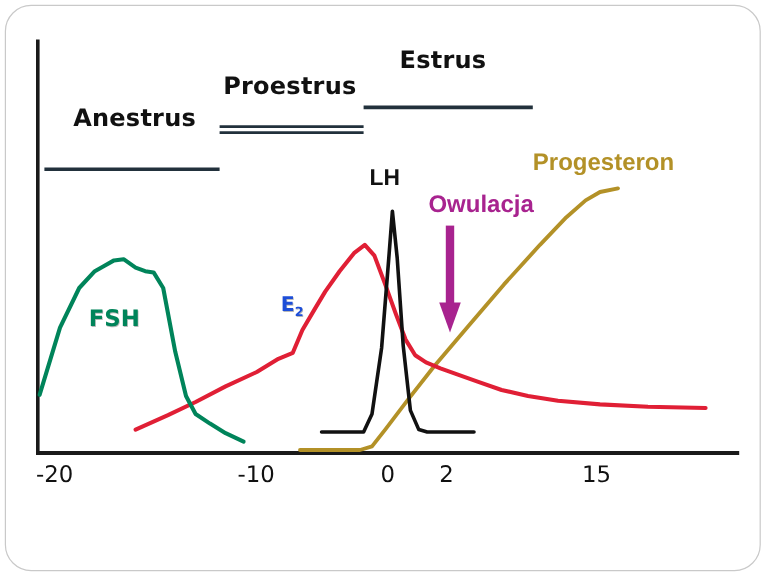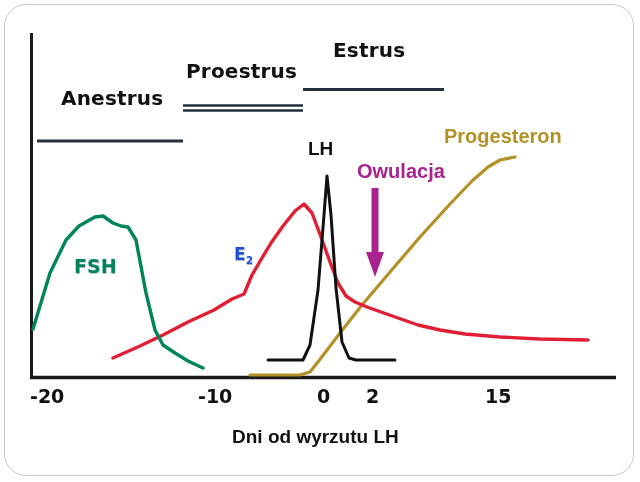--- a/index.html
+++ b/index.html
@@ -42,21 +42,21 @@
   
   .phase-label {
     font-family: "DejaVu Sans", sans-serif;
     font-weight: bold;
     font-size: 20px;
     color: #111111;
     letter-spacing: 0.2px;
   }
   .tick-label {
     font-family: "DejaVu Sans", sans-serif;
-    font-weight: bold;
+    font-weight: normal;
     font-size: 19px;
     color: #111111;
   }
   .axis-title {
     font-family: "Liberation Sans", sans-serif;
     font-weight: bold;
     font-size: 19px;
     color: #111111;
   }
   .curve-label {
@@ -136,14 +136,13 @@
   <div class="lbl curve-label" id="label-owulacja" style="left:357px; top:161px;">Owulacja</div>
 
   <div class="lbl curve-label" id="label-progesteron" style="left:444px; top:126px;">Progesteron</div>
 
   <div class="lbl tick-label" style="left:30px; top:387px;">-20</div>
   <div class="lbl tick-label" style="left:170px; top:387px;margin-left:28px;">-10</div>
   <div class="lbl tick-label" style="left:317px; top:387px;">0</div>
   <div class="lbl tick-label" style="left:366px; top:387px;">2</div>
   <div class="lbl tick-label" style="left:485px; top:387px;">15</div>
 
-  <div class="lbl axis-title" style="left:232px; top:427px;">Dni od wyrzutu LH</div>
 </div>
 
 </body></html>

